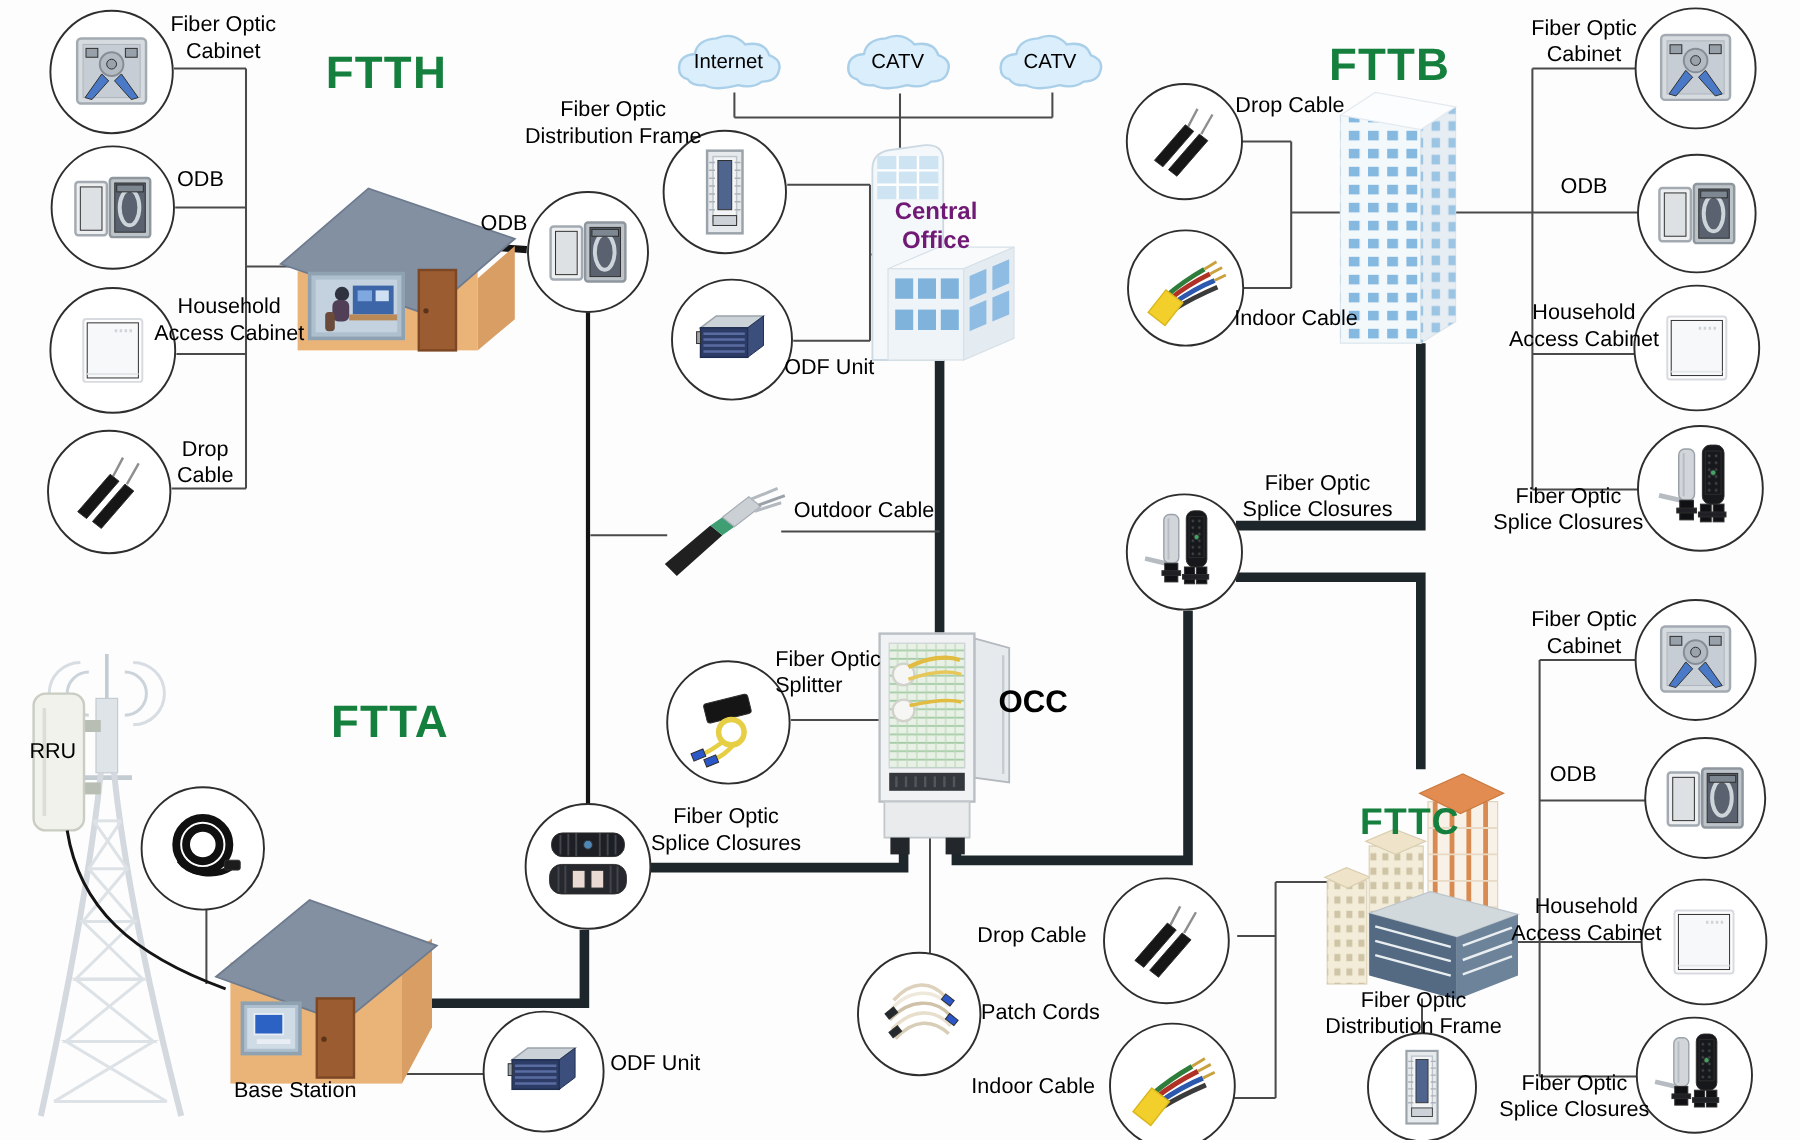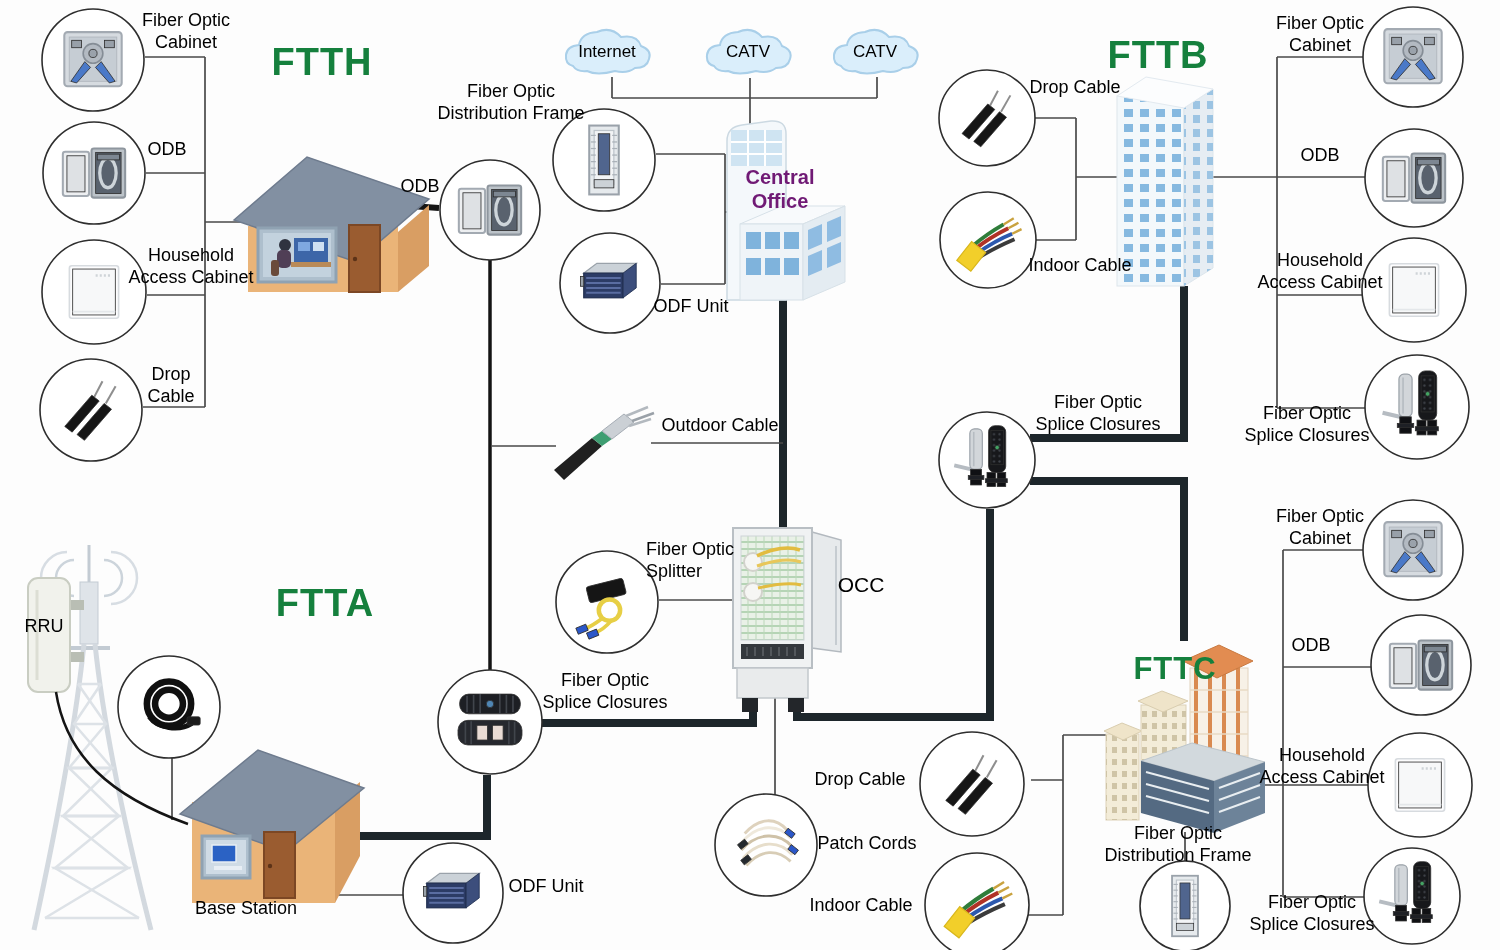--- a/index.html
+++ b/index.html
@@ -4,24 +4,24 @@
 <style>
   html,body{margin:0;padding:0;background:#ffffff;}
   .canvas{position:relative;width:1500px;height:950px;background:#fdfdfd;overflow:hidden;
           font-family:"Liberation Sans", sans-serif;}
   .canvas svg.scene{position:absolute;left:0;top:0;z-index:1;}
   .lbl{position:absolute;z-index:3;transform:translate(-50%,-50%);white-space:pre-line;
        text-align:center;color:#000000;font-size:18px;line-height:1.22;}
   .lbl.left{transform:translate(0,-50%);text-align:left;}
   .title{position:absolute;z-index:3;transform:translate(-50%,-50%);color:#15803d;
          font-weight:700;font-size:38px;letter-spacing:1px;white-space:nowrap;}
-  .title.small{font-size:31px;}
+  .title.small{font-size:31px;margin-top:16px;}
   .cloudtxt{font-size:17px;color:#000000;z-index:4;}
   .co{font-size:20px;font-weight:600;color:#701a75;}
-  .occ{font-size:21px;}
+  .occ{font-size:26px;font-weight:bold;}
 </style>
 </head>
 <body>
 
 <div class="canvas">
 
 <svg class="scene" width="1500" height="950" viewBox="0 0 1500 950">
 <defs>
   <pattern id="pWinA" width="16" height="15" patternUnits="userSpaceOnUse">
           <rect x="4" y="4" width="9" height="8" fill="#86b9e0"></rect>

